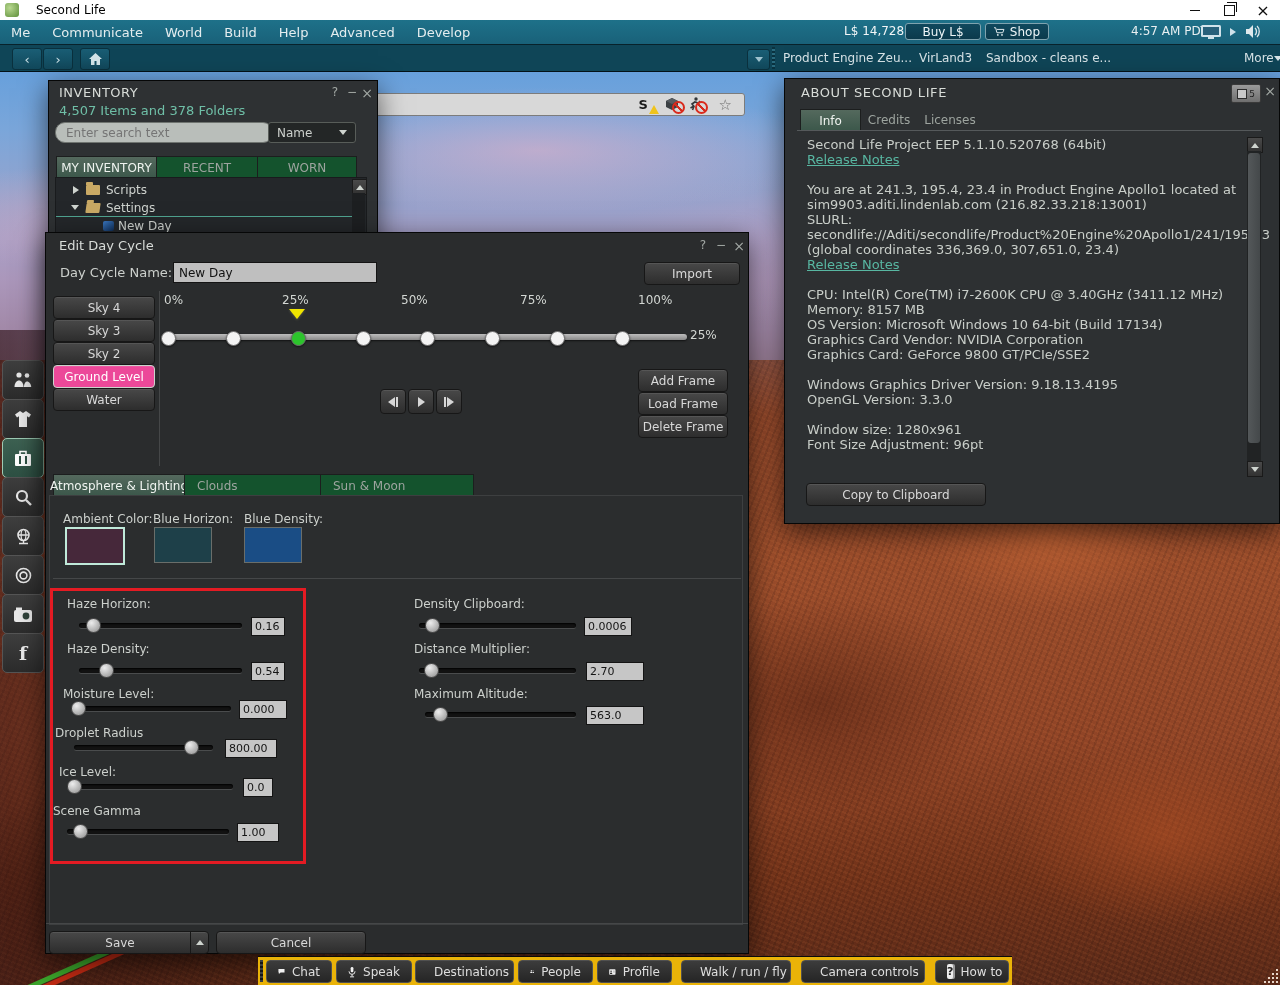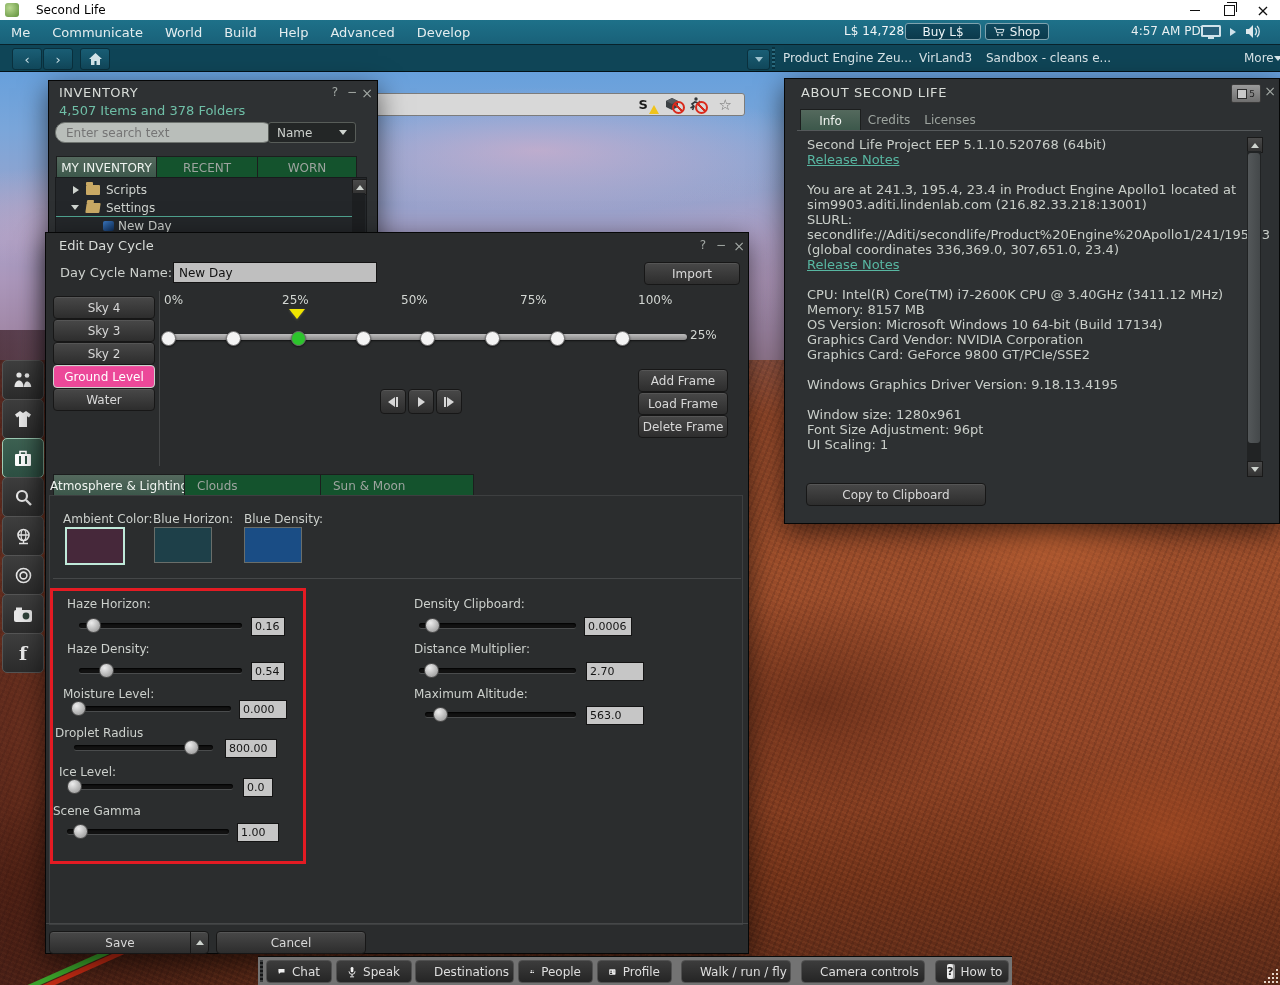--- a/index.html
+++ b/index.html
@@ -292,24 +292,24 @@
     <div class="ln">(global coordinates 336,369.0, 307,651.0, 23.4)</div>
     <div class="ln"><span class="lnk">Release Notes</span></div>
     <div class="ln"></div>
     <div class="ln">CPU: Intel(R) Core(TM) i7-2600K CPU @ 3.40GHz (3411.12 MHz)</div>
     <div class="ln">Memory: 8157 MB</div>
     <div class="ln">OS Version: Microsoft Windows 10 64-bit (Build 17134)</div>
     <div class="ln">Graphics Card Vendor: NVIDIA Corporation</div>
     <div class="ln">Graphics Card: GeForce 9800 GT/PCIe/SSE2</div>
     <div class="ln"></div>
     <div class="ln">Windows Graphics Driver Version: 9.18.13.4195</div>
+    <div class="ln">OpenGL Version: 3.3.0</div>
     <div class="ln"></div>
     <div class="ln">Window size: 1280x961</div>
     <div class="ln">Font Size Adjustment: 96pt</div>
-    <div class="ln">UI Scaling: 1</div>
   </div>
   <div class="sbtn" style="left:462px;top:58px;width:14px;height:14px">
       <span class="tri-u"></span>
     </div>
   <div class="a" style="left:462px;top:72px;width:14px;height:310px;background:#212324">
     <div style="position:absolute;left:1px;top:2px;width:12px;height:290px;background:linear-gradient(90deg,#54585a,#44484a);border-radius:3px"></div>
   </div>
   <div class="sbtn" style="left:462px;top:382px;width:14px;height:14px">
       <span class="tri-d"></span>
     </div>
@@ -484,21 +484,21 @@
       <span>Save</span>
     </div>
   <div class="btn a" style="left:144px;top:698px;width:17px;height:21px;border-radius:0 4px 4px 0">
       <span class="tri-u"></span>
     </div>
   <div class="btn a" style="left:170px;top:698px;width:148px;height:21px">
       <span>Cancel</span>
     </div>
 </div>
 
-<div class="a" style="left:258px;top:956px;width:754px;height:29px;background:#737373;border-top:1px solid #0a0b0b;z-index:30">
+<div class="a" style="left:258px;top:956px;width:754px;height:29px;background:#eab308;border-top:1px solid #0a0b0b;z-index:30">
   <div class="a" style="left:2px;top:3px;width:3px;height:22px;background:repeating-linear-gradient(#3c3e3f 0 2px,#141516 2px 4px)"></div>
   <div class="tbbtn" style="left:8px;top:3px;width:66px">
     <svg width="16" height="13" viewBox="0 0 16 13">
         <path d="M1 1h14v8H6l-4 3.5V9H1z" fill="#f0f0f0" rx="2"></path>
       </svg>
     <span>Chat</span>
   </div>
   <div class="tbbtn" style="left:78px;top:3px;width:76px">
     <svg width="12" height="16" viewBox="0 0 12 16">
         <rect x="4" y="0.5" width="4" height="8" rx="2" fill="#f0f0f0"></rect>

